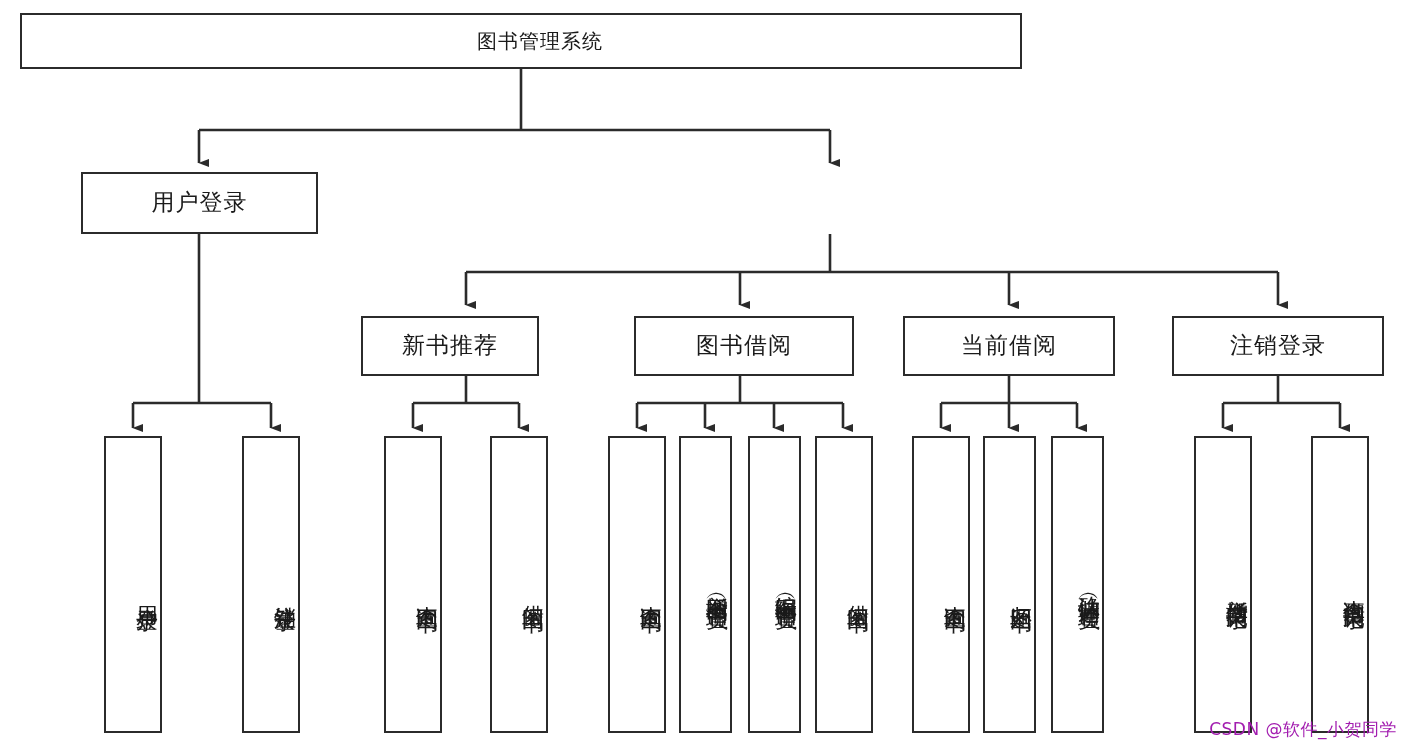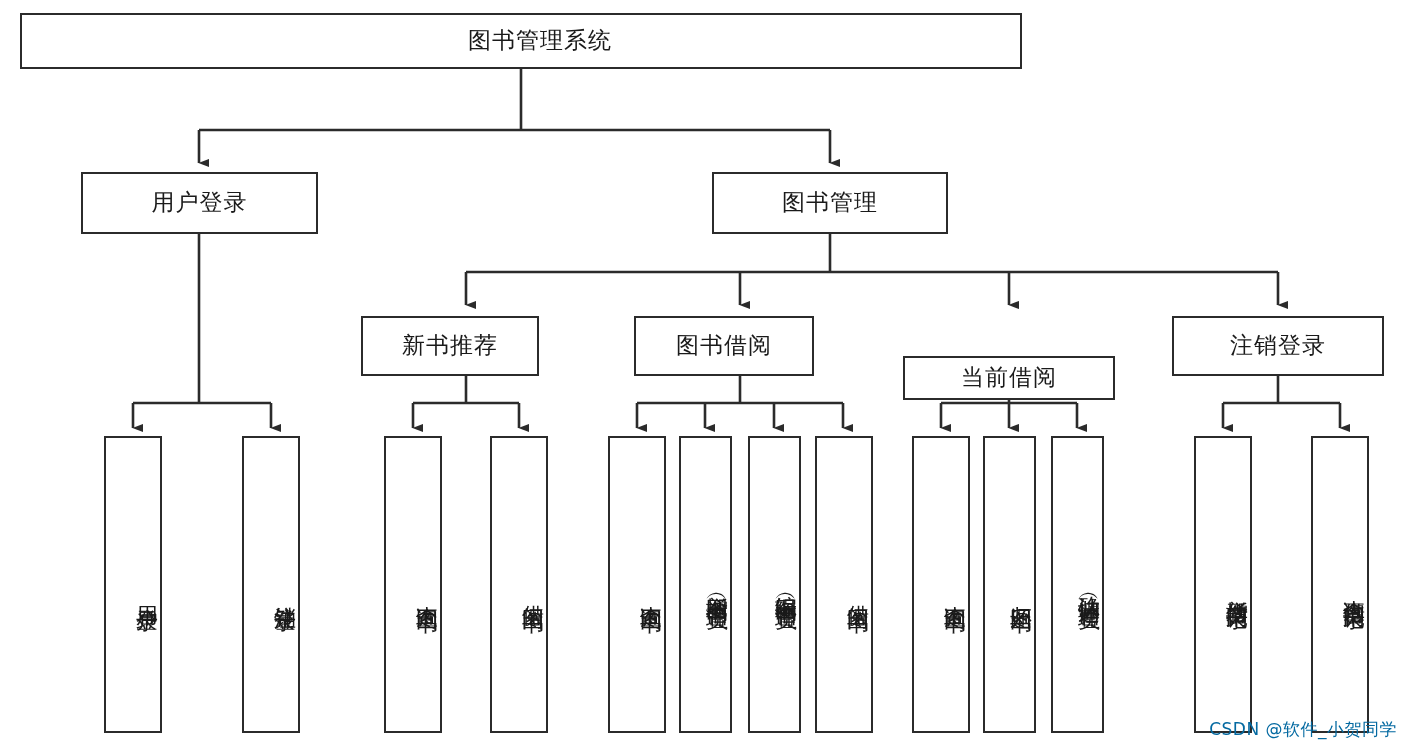--- a/index.html
+++ b/index.html
@@ -37,21 +37,21 @@
     color: #1a1a1a;
     text-align: center;
     z-index: 2;
   }
   .node.horiz {
     font-size: 23px;
     letter-spacing: 1px;
     line-height: 1.2;
   }
   .node.root {
-    font-size: 23px;
+    font-size: 20px;
     padding-left: 38px;
   }
   .node.leaf {
     font-size: 22px;
     writing-mode: vertical-rl;
     text-orientation: upright;
     align-items: flex-start;
     justify-content: center;
     padding-top: 14px;
     line-height: 1.18;
@@ -61,21 +61,21 @@
     writing-mode: vertical-rl;
     text-orientation: upright;
     display: block;
     white-space: nowrap;
   }
   .watermark {
     position: absolute;
     right: 8px;
     bottom: 6px;
     font-size: 17px;
-    color: #0369a1;
+    color: #a21caf;
     letter-spacing: 0.5px;
     z-index: 5;
     white-space: nowrap;
   }
 </style>
 </head>
 <body>
 
 <div id="diagram-root">
 
@@ -129,31 +129,28 @@
     </g>
   </svg>
 
   <div class="node horiz root" style="left:20px; top:13px; width:1002px; height:56px;">
     <span>图书管理系统</span>
   </div>
 
   <div class="node horiz" style="left:81px; top:172px; width:237px; height:62px;">
     <span>用户登录</span>
   </div>
-  <div class="node horiz" style="left:712px; top:172px; width:236px; height:62px;">
-    <span>图书管理</span>
-  </div>
 
   <div class="node horiz" style="left:361px; top:316px; width:178px; height:60px;">
     <span>新书推荐</span>
   </div>
-  <div class="node horiz" style="left:634px; top:316px; width:180px; height:60px;text-align:center;">
+  <div class="node horiz" style="left:634px; top:316px; width:220px; height:60px;text-align:center;">
     <span>图书借阅</span>
   </div>
-  <div class="node horiz" style="left:903px; top:316px; width:212px; height:44px;margin-top:40px;">
+  <div class="node horiz" style="left:903px; top:316px; width:212px; height:60px;">
     <span>当前借阅</span>
   </div>
   <div class="node horiz" style="left:1172px; top:316px; width:212px; height:60px;">
     <span>注销登录</span>
   </div>
 
   <div class="node leaf" style="left:104px; top:436px; width:58px; height:297px;">
     <span class="vtext">用户登录</span>
   </div>
   <div class="node leaf" style="left:242px; top:436px; width:58px; height:297px;">

